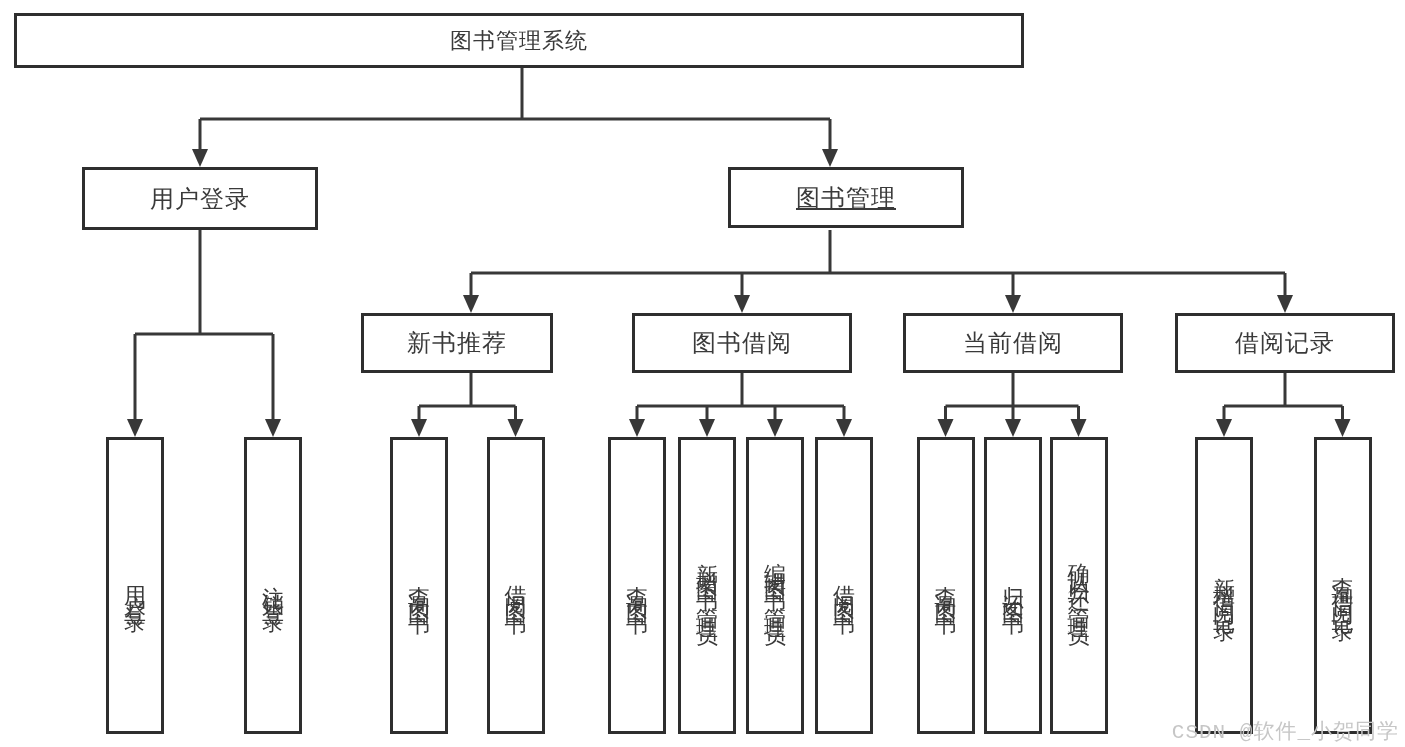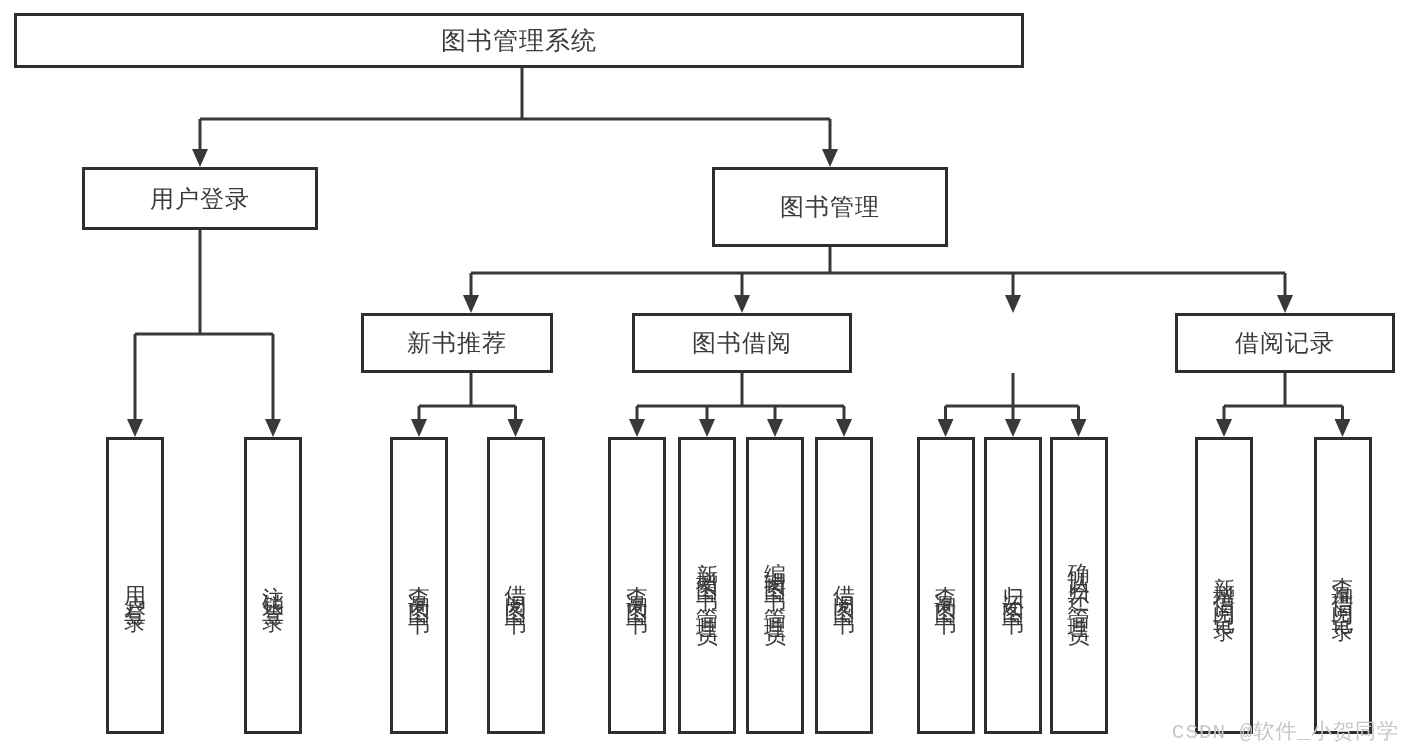--- a/index.html
+++ b/index.html
@@ -16,21 +16,21 @@
   svg.connectors{position:absolute;left:0;top:0;width:1405px;height:747px;}
   svg.connectors path{fill:none;stroke:var(--line);stroke-width:3;}
   svg.connectors polygon{fill:var(--line);stroke:none;}
   .hbox{
     position:absolute;
     border:3px solid var(--box-border);
     background:var(--bg);
     display:flex;align-items:center;justify-content:center;
     font-size:24px;letter-spacing:1px;color:var(--text);
   }
-  .hbox.root{font-size:25px;}
+  .hbox.root{font-size:22px;}
   .vbox{
     position:absolute;
     border:3px solid var(--box-border);
     background:var(--bg);
     display:flex;align-items:center;justify-content:center;
   }
   .vtext{
     writing-mode:vertical-rl;
     text-orientation:mixed;
     font-size:22px;
@@ -85,29 +85,32 @@
     <polygon points="1334.5,419 1350.5,419 1342.5,437"></polygon>
   </svg>
 
   <div class="hbox root" style="left:14px;top:13px;width:1010px;height:55px;">
     <span>图书管理系统</span>
   </div>
 
   <div class="hbox" style="left:82px;top:167px;width:236px;height:63px;">
     <span>用户登录</span>
   </div>
-  <div class="hbox" style="left:712px;top:167px;width:236px;height:80px;">
+  <div class="hbox" style="left:728px;top:167px;width:236px;height:61px;text-decoration:underline;">
     <span>图书管理</span>
   </div>
 
   <div class="hbox" style="left:361px;top:313px;width:192px;height:60px;">
     <span>新书推荐</span>
   </div>
   <div class="hbox" style="left:632px;top:313px;width:220px;height:60px;text-align:center;">
     <span>图书借阅</span>
+  </div>
+  <div class="hbox" style="left:903px;top:313px;width:220px;height:60px;">
+    <span>当前借阅</span>
   </div>
   <div class="hbox" style="left:1175px;top:313px;width:220px;height:60px;">
     <span>借阅记录</span>
   </div>
 
   <div class="vbox" style="left:106px;top:437px;width:58px;height:297px;">
     <span class="vtext">用户登录</span>
   </div>
   <div class="vbox" style="left:244px;top:437px;width:58px;height:297px;">
     <span class="vtext">注销登录</span>

